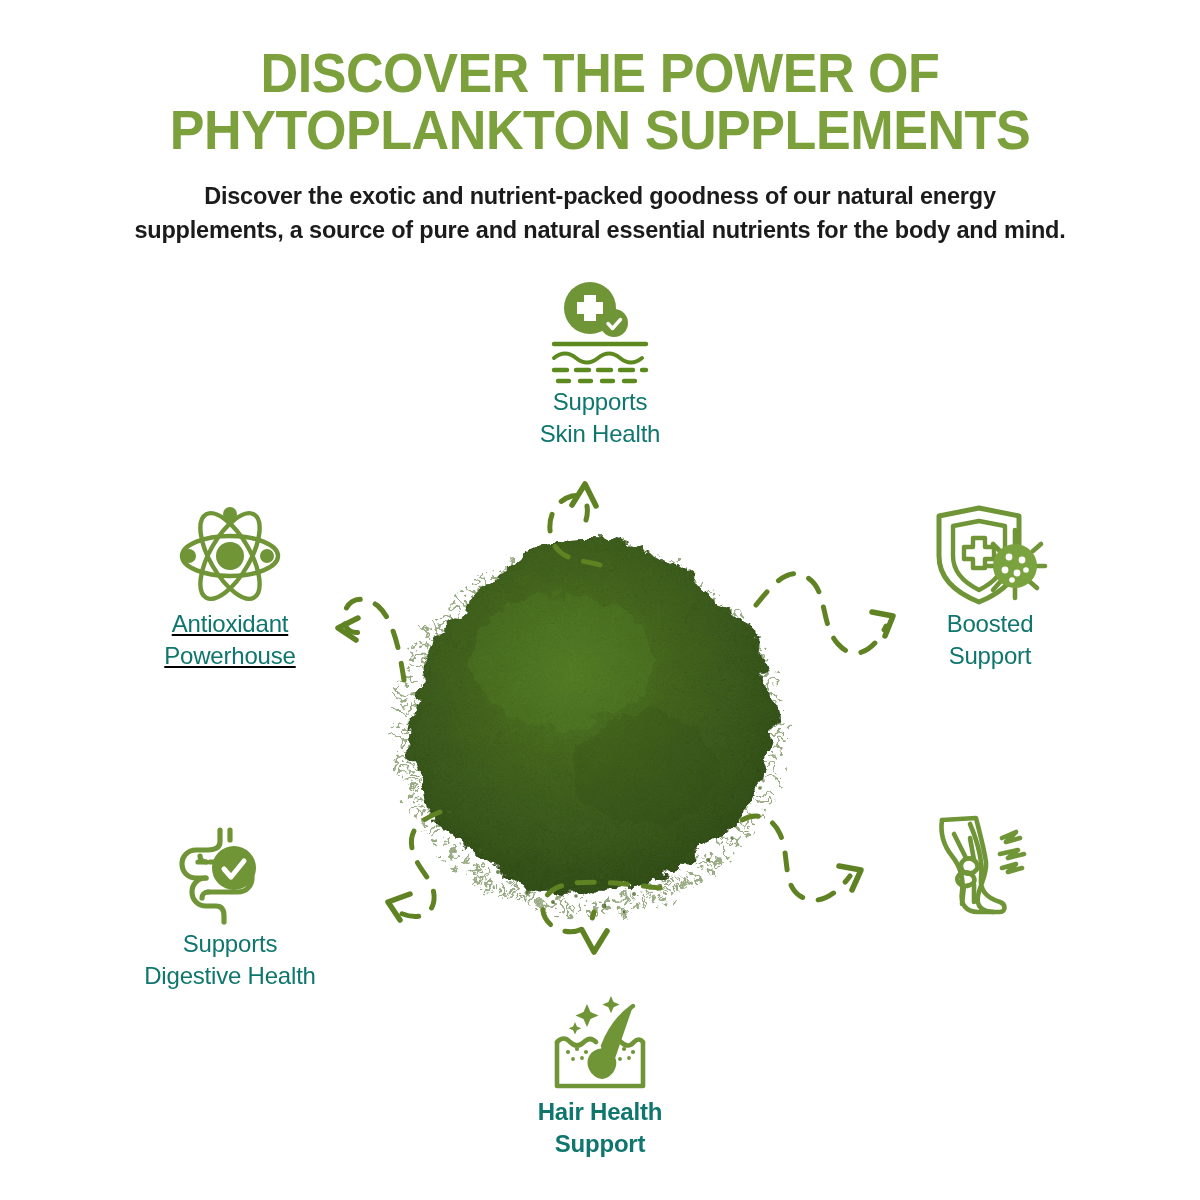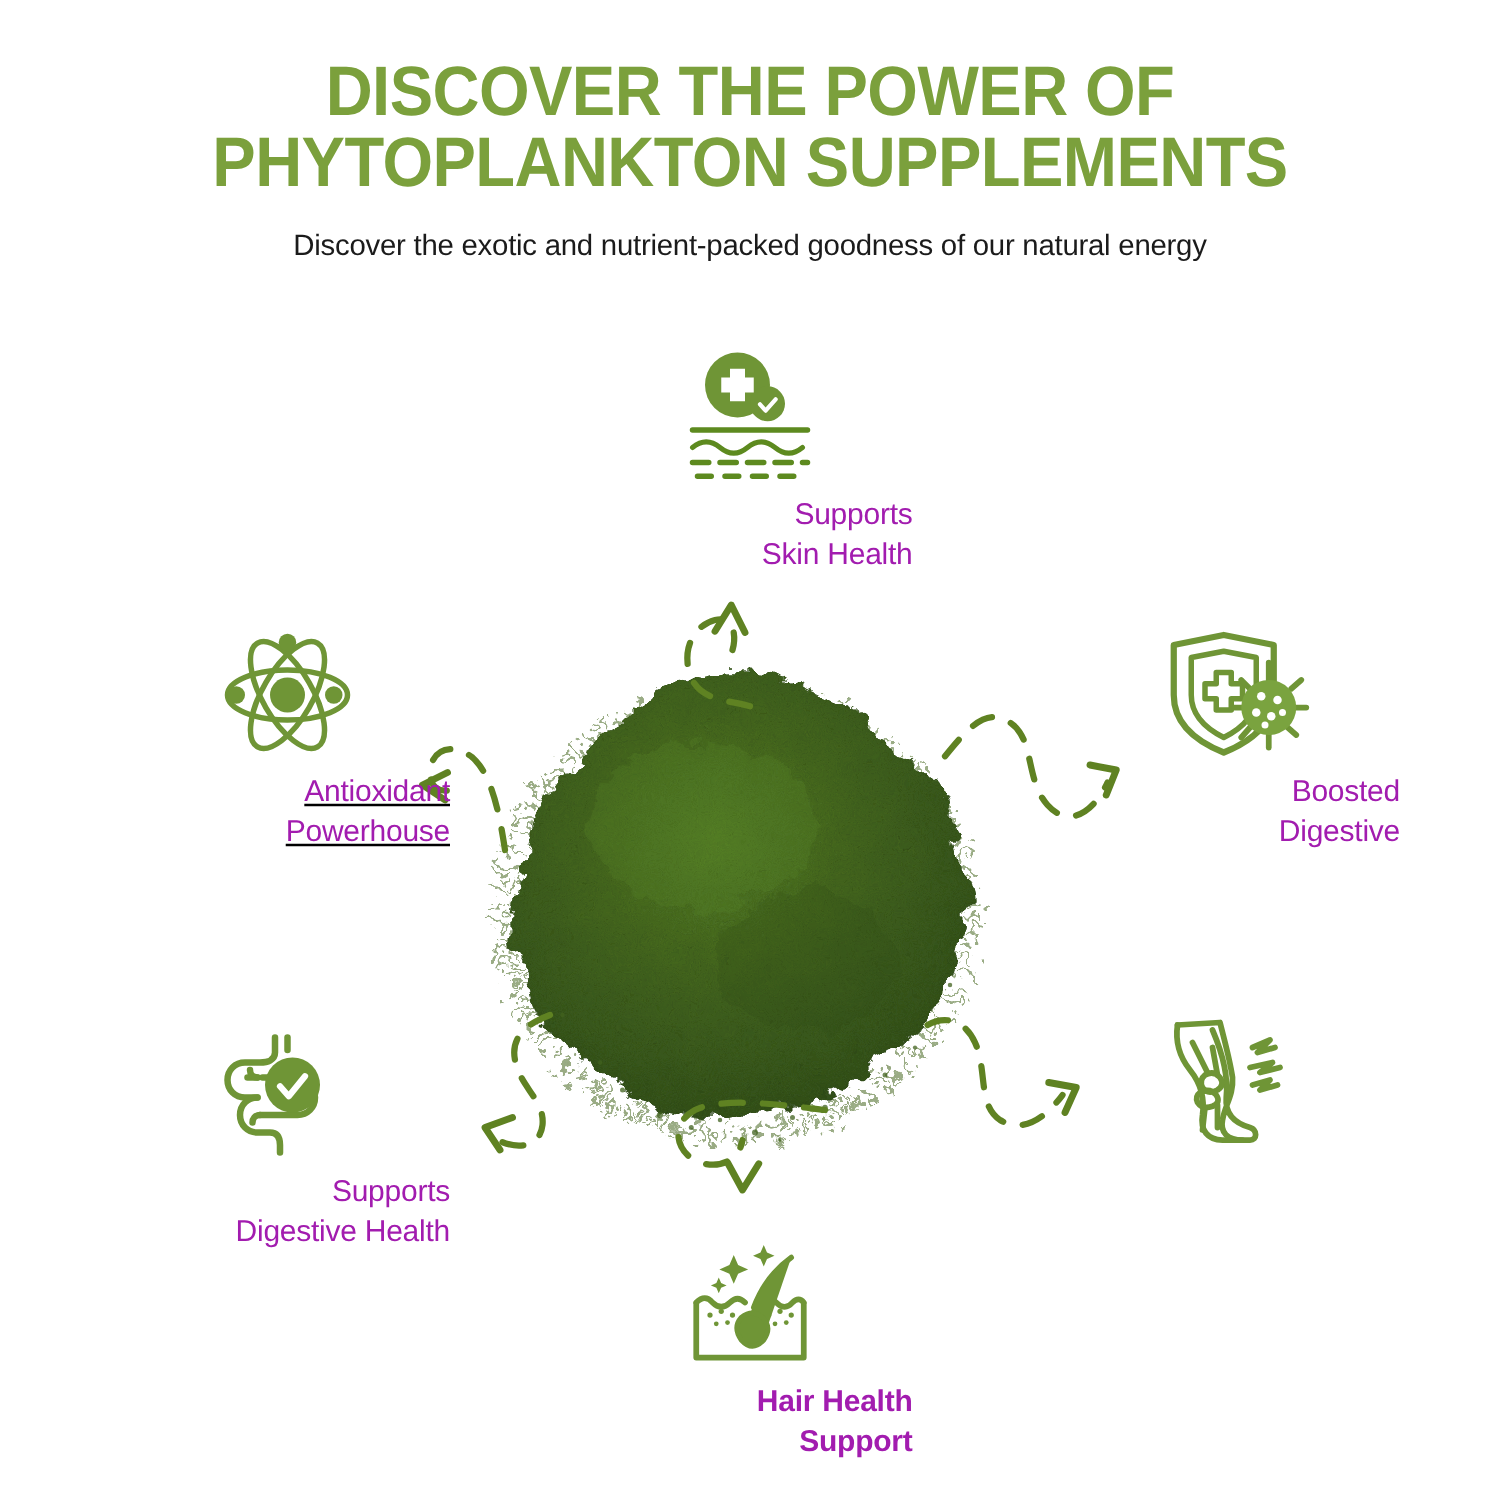--- a/index.html
+++ b/index.html
@@ -43,45 +43,43 @@
   .title-line {
     display: block;
     white-space: nowrap;
   }
   .subtitle {
     margin: 22px auto 0;
     width: 1010px;
     font-size: 23.5px;
     line-height: 1.42;
     color: #1b1b1b;
-    font-weight: 400;
+    font-weight: 700;
     letter-spacing: -0.2px;
   }
   .subtitle span { display: block; }
 
   
   .node {
     position: absolute;
     width: 260px;
     text-align: center;
   }
   .node .icon-wrap {
     display: flex;
     align-items: flex-end;
     justify-content: center;
     height: 108px;
   }
   .node .label {
-    margin-top: 10px;
     font-size: 24px;
     line-height: 1.33;
-    color: #a21caf;
+    color: #0f766e;
     letter-spacing: -0.2px;
     white-space: pre-line;
-    text-align: right;
   }
 
   #node-skin      { left: 470px; top: 278px; }
   #node-immunity  { left: 860px; top: 500px; }
   #node-arthritis { left: 850px; top: 812px; }
   #node-hair      { left: 470px; top: 988px; font-weight: bold; }
   #node-digestive { left: 100px; top: 820px; }
   #node-antioxidant { left: 100px; top: 500px; text-decoration: underline; }
 
   
@@ -122,20 +120,21 @@
 
 <div id="canvas">
 
   <div class="header">
     <h1 class="title">
       <span class="title-line">DISCOVER THE POWER OF</span>
       <span class="title-line">PHYTOPLANKTON SUPPLEMENTS</span>
     </h1>
     <p class="subtitle">
       <span>Discover the exotic and nutrient-packed goodness of our natural energy</span>
+      <span>supplements, a source of pure and natural essential nutrients for the body and mind.</span>
     </p>
   </div>
 
   <div id="powder">
     <svg width="404" height="400" viewBox="0 0 404 400" xmlns="http://www.w3.org/2000/svg">
       <defs>
         <radialGradient id="pg" cx="45%" cy="38%" r="68%">
           <stop offset="0%" stop-color="#557f26"></stop>
           <stop offset="42%" stop-color="#46691f"></stop>
           <stop offset="78%" stop-color="#3a5a1c"></stop>
@@ -286,21 +285,21 @@
           <circle cx="80" cy="53" r="3.4"></circle>
           <circle cx="93" cy="56" r="3.4"></circle>
           <circle cx="76" cy="66" r="3.4"></circle>
           <circle cx="88" cy="69" r="3.4"></circle>
           <circle cx="97" cy="66" r="2.8"></circle>
           <circle cx="83" cy="76" r="2.8"></circle>
         </g>
       </svg>
     </div>
     <div class="label">Boosted
-Digestive</div>
+Support</div>
   </div>
 
   <div class="node" id="node-arthritis">
     <div class="icon-wrap">
       <svg width="112" height="108" viewBox="0 0 112 108" xmlns="http://www.w3.org/2000/svg">
         <g fill="none" stroke="#6f9536" stroke-width="4.6" stroke-linecap="round" stroke-linejoin="round">
 
           <path d="M18 8 L52 6 C56 22 60 36 62 50 C63 64 56 72 54 84
                    C52 94 58 100 70 100 L76 100 C82 100 82 92 76 90
                    C62 86 56 78 57 66 C59 48 52 26 46 12"></path>

